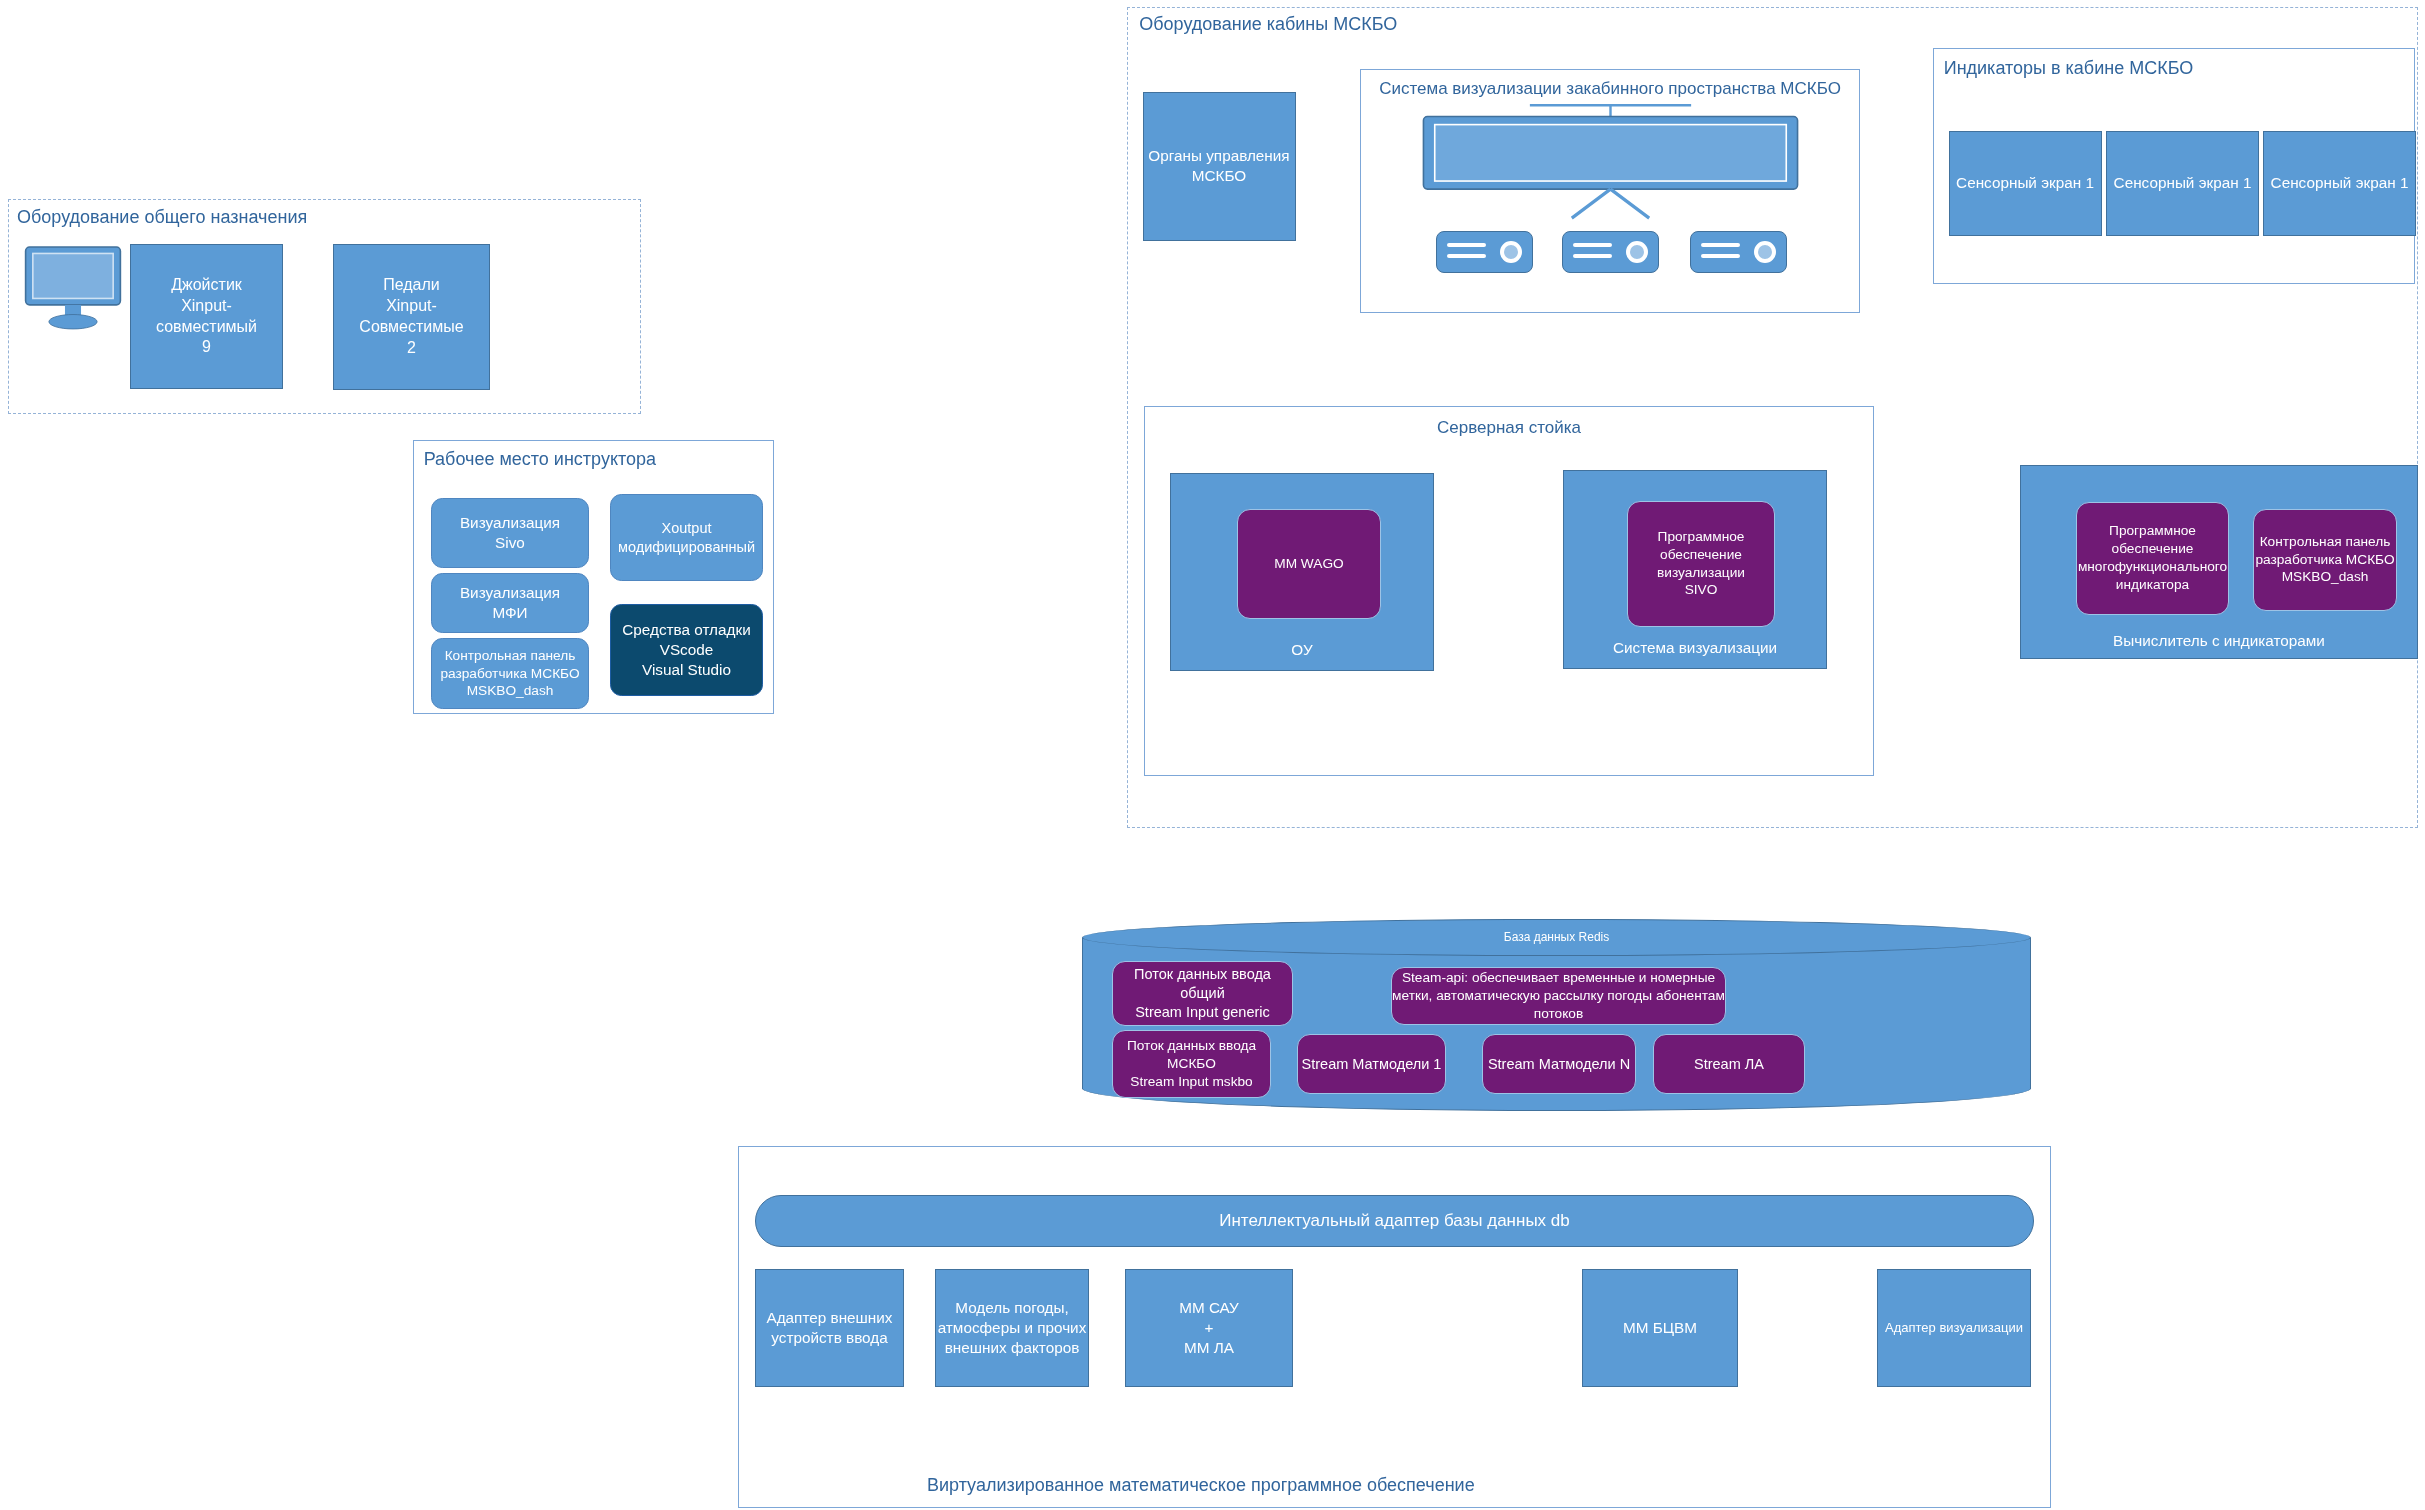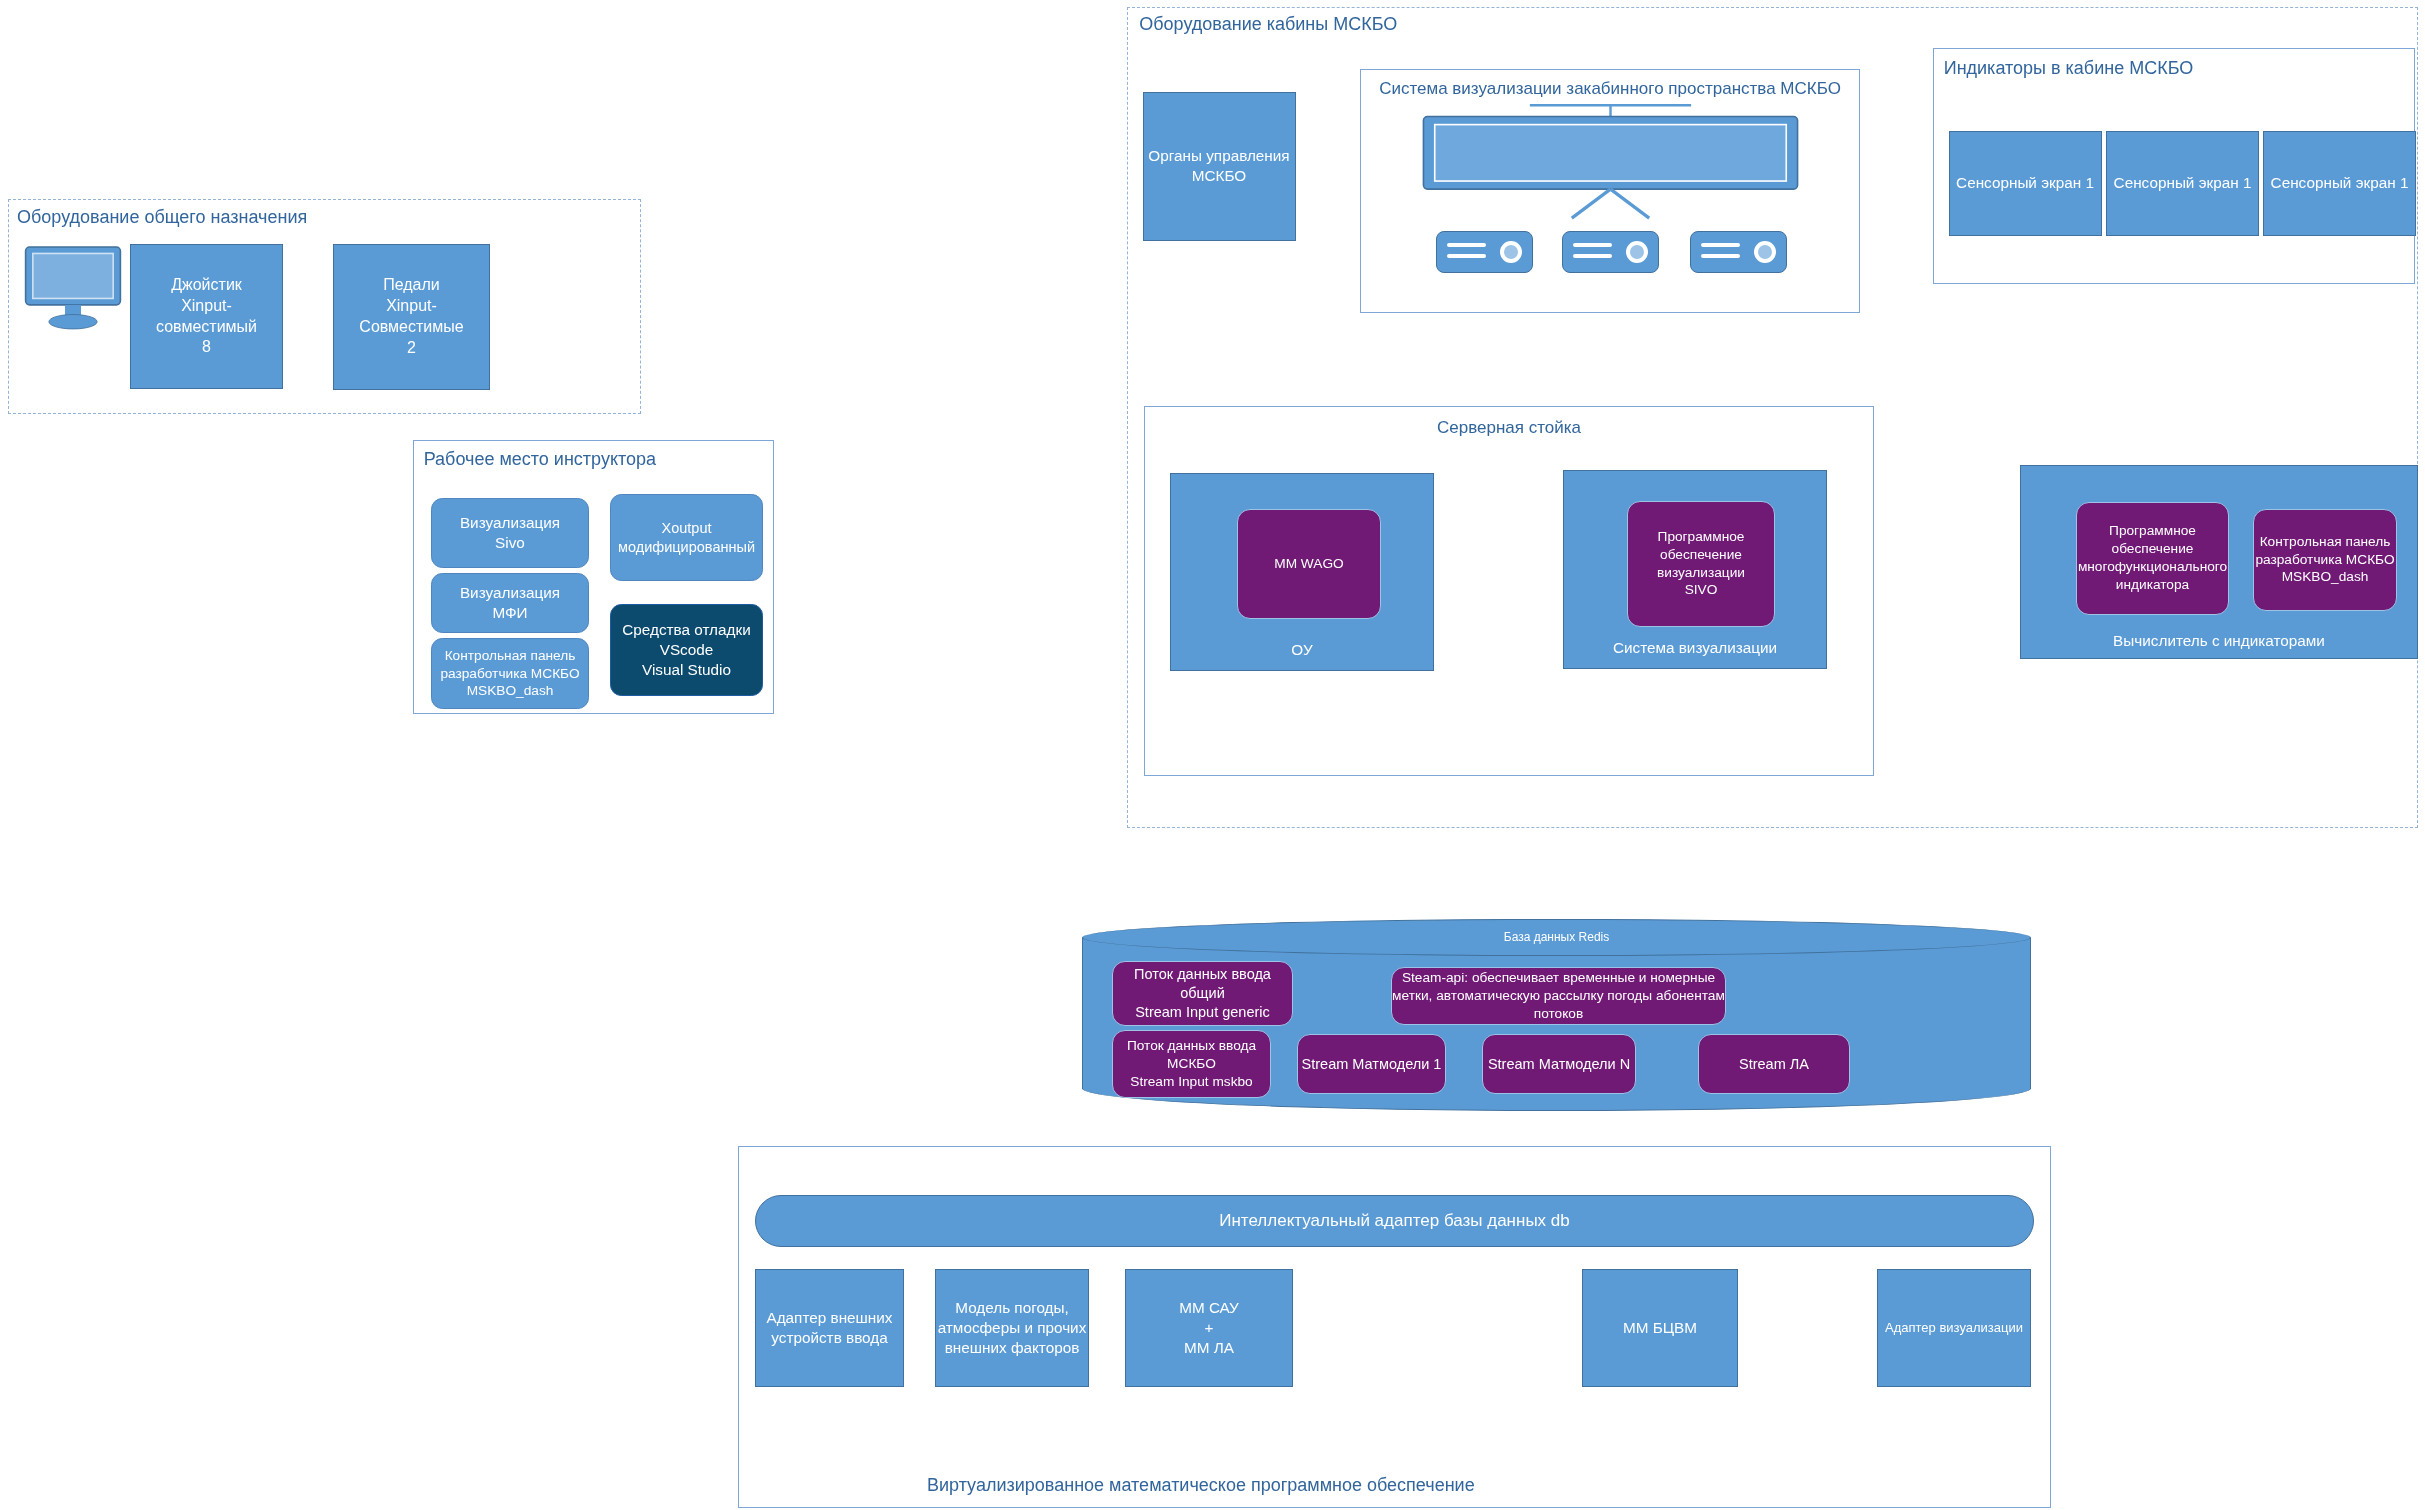--- a/index.html
+++ b/index.html
@@ -44,21 +44,21 @@
 
     <svg class="abs" style="left:14.5px;top:45px" width="98" height="86" viewBox="0 0 122 106">
       <rect x="2" y="2" width="118" height="72" rx="5" fill="#5B9BD5" stroke="#41719C" stroke-width="2"></rect>
       <rect x="11" y="10" width="100" height="56" fill="#7EB0DF" stroke="#cfe2f3" stroke-width="2"></rect>
       <rect x="51" y="74" width="20" height="14" fill="#5B9BD5"></rect>
       <ellipse cx="61" cy="95" rx="30" ry="9" fill="#5B9BD5" stroke="#41719C"></ellipse>
     </svg>
 
     <div class="box abs" style="left:121px;top:44px;width:153px;height:145px">Джойстик
 Xinput-совместимый
-8</div>
+9</div>
     <div class="box abs" style="left:324px;top:44px;width:157px;height:146px">Педали
 Xinput-Совместимые
 2</div>
   </div>
 
   <div class="wcont abs" style="left:413px;top:440px;width:361px;height:274px">
     <div class="gtitle" style="left:9.7px;top:8px">Рабочее место инструктора</div>
 
     <div class="rbox abs" style="left:17px;top:57px;width:158px;height:70px">Визуализация
 Sivo</div>
@@ -150,21 +150,21 @@
     <div class="blabel" style="top:11.3px;font-size:12px">База данных Redis</div>
 
     <div class="inner abs" style="left:30px;top:42px;width:181px;height:65px;font-size:14.5px">Поток данных ввода общий
 Stream Input generic</div>
     <div class="inner abs" style="left:309px;top:48px;width:335px;height:58px">Steam-api: обеспечивает временные и номерные метки, автоматическую рассылку погоды абонентам потоков</div>
     <div class="inner abs" style="left:30px;top:111px;width:159px;height:68px">Поток данных ввода
 МСКБО
 Stream Input mskbo</div>
     <div class="inner abs" style="left:215px;top:115px;width:149px;height:60px;font-size:14.5px">Stream Матмодели 1</div>
     <div class="inner abs" style="left:400px;top:115px;width:154px;height:60px;font-size:14.5px">Stream Матмодели N</div>
-    <div class="inner abs" style="left:616px;top:115px;width:152px;height:60px;font-size:14.5px">Stream ЛА</div>
+    <div class="inner abs" style="left:571px;top:115px;width:152px;height:60px;font-size:14.5px">Stream ЛА</div>
   </div>
 
   <div class="wcont abs" style="left:738px;top:1146px;width:1313px;height:362px">
     <div class="pill abs" style="left:16px;top:48px;width:1279px;height:52px">Интеллектуальный адаптер базы данных db</div>
 
     <div class="box abs" style="left:16px;top:122px;width:149px;height:118px;font-size:15.3px">Адаптер внешних
 устройств ввода</div>
     <div class="box abs" style="left:196px;top:122px;width:154px;height:118px;font-size:15.3px">Модель погоды,
 атмосферы и прочих
 внешних факторов</div>

